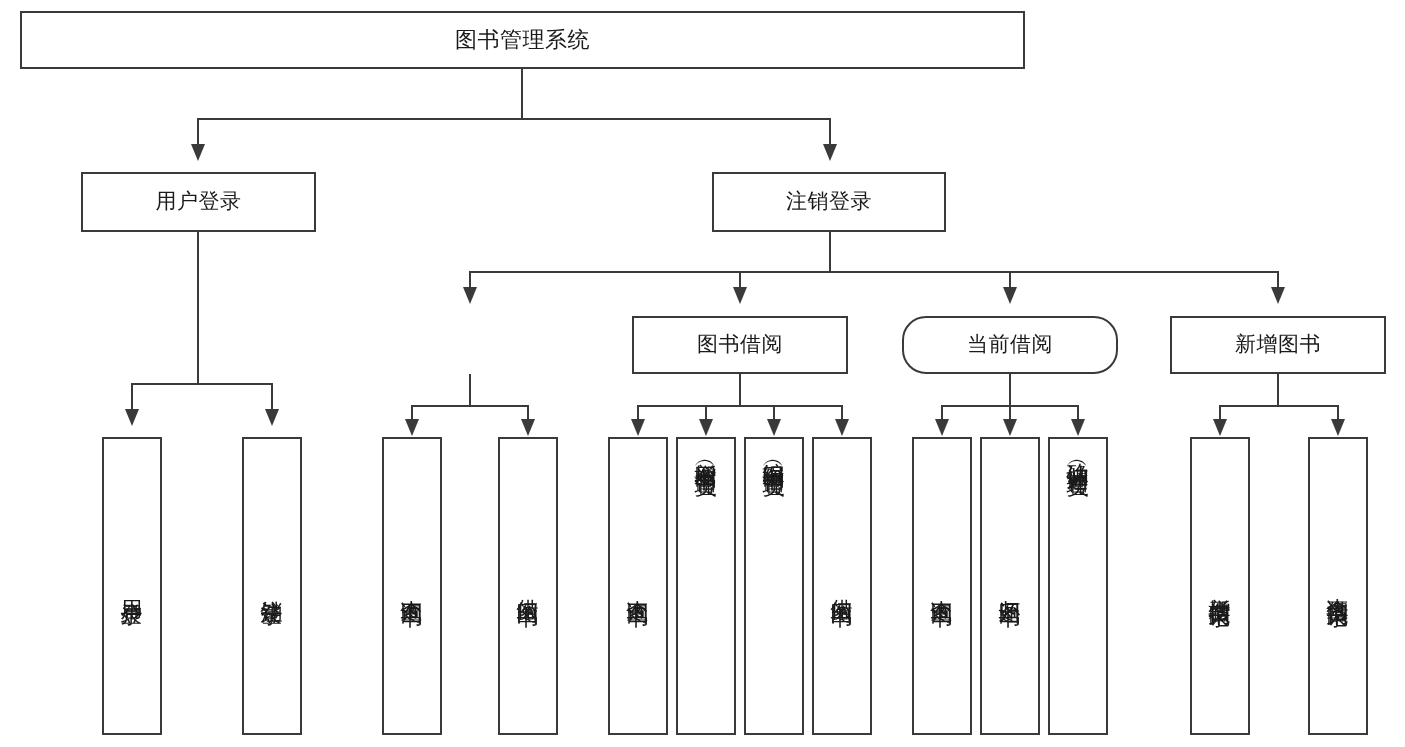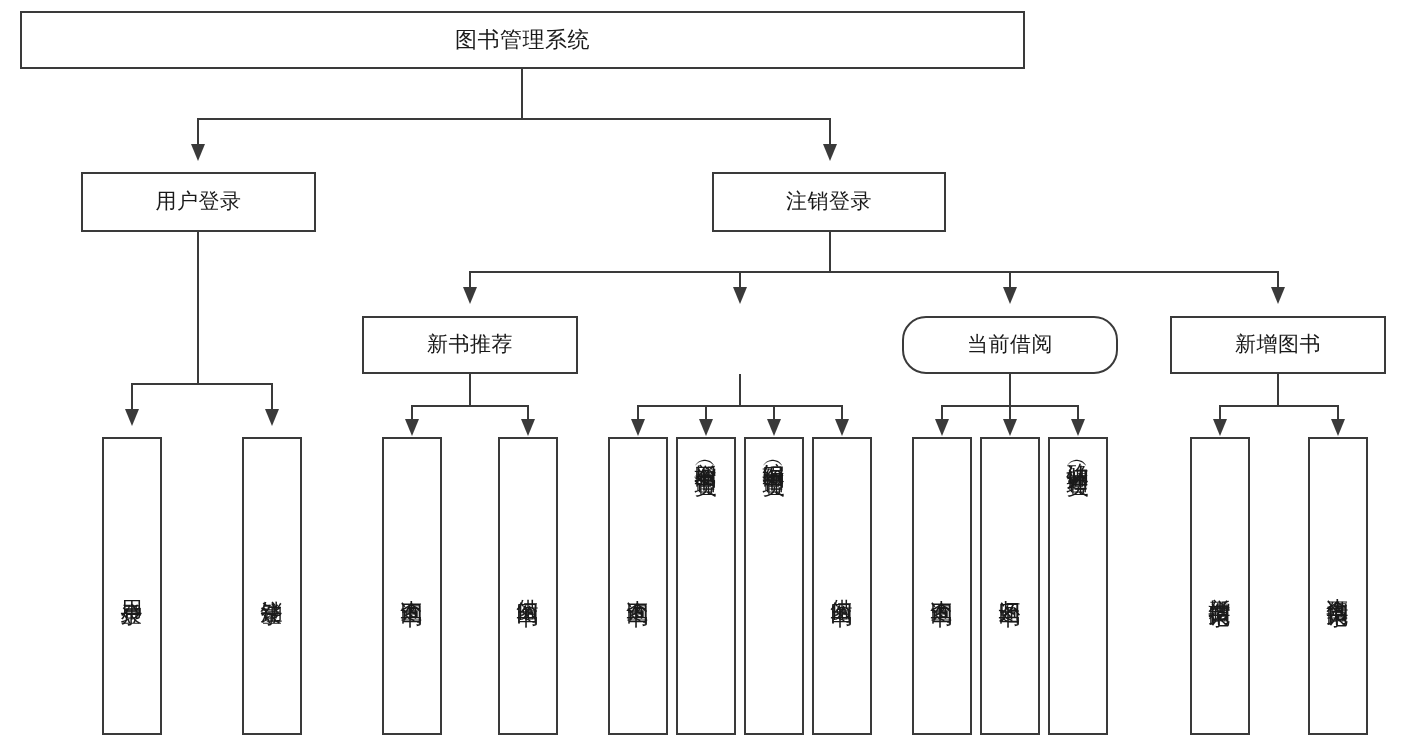--- a/index.html
+++ b/index.html
@@ -117,22 +117,22 @@
   <div class="hline" style="left:469px; top:271px; width:810px; height:2px;"></div>
   <div class="vline" style="left:469px; top:271px; width:2px; height:18px;"></div>
   <div class="arrow" style="left:463px; top:287px;"></div>
   <div class="vline" style="left:739px; top:271px; width:2px; height:18px;"></div>
   <div class="arrow" style="left:733px; top:287px;"></div>
   <div class="vline" style="left:1009px; top:271px; width:2px; height:18px;"></div>
   <div class="arrow" style="left:1003px; top:287px;"></div>
   <div class="vline" style="left:1277px; top:271px; width:2px; height:18px;"></div>
   <div class="arrow" style="left:1271px; top:287px;"></div>
 
-  <div class="node h" style="left:362px; top:316px; width:216px; height:58px;">
-    <span class="label">新书推荐</span>
+  <div class="node h" style="left:632px; top:316px; width:216px; height:58px;">
+    <span class="label">图书借阅</span>
   </div>
   <div class="node h" style="left:902px; top:316px; width:216px; height:58px;border-radius:24px;">
     <span class="label">当前借阅</span>
   </div>
   <div class="node h" style="left:1170px; top:316px; width:216px; height:58px;">
     <span class="label">新增图书</span>
   </div>
 
   <div class="vline" style="left:469px; top:374px; width:2px; height:32px;"></div>
   <div class="hline" style="left:411px; top:405px; width:118px; height:2px;"></div>

